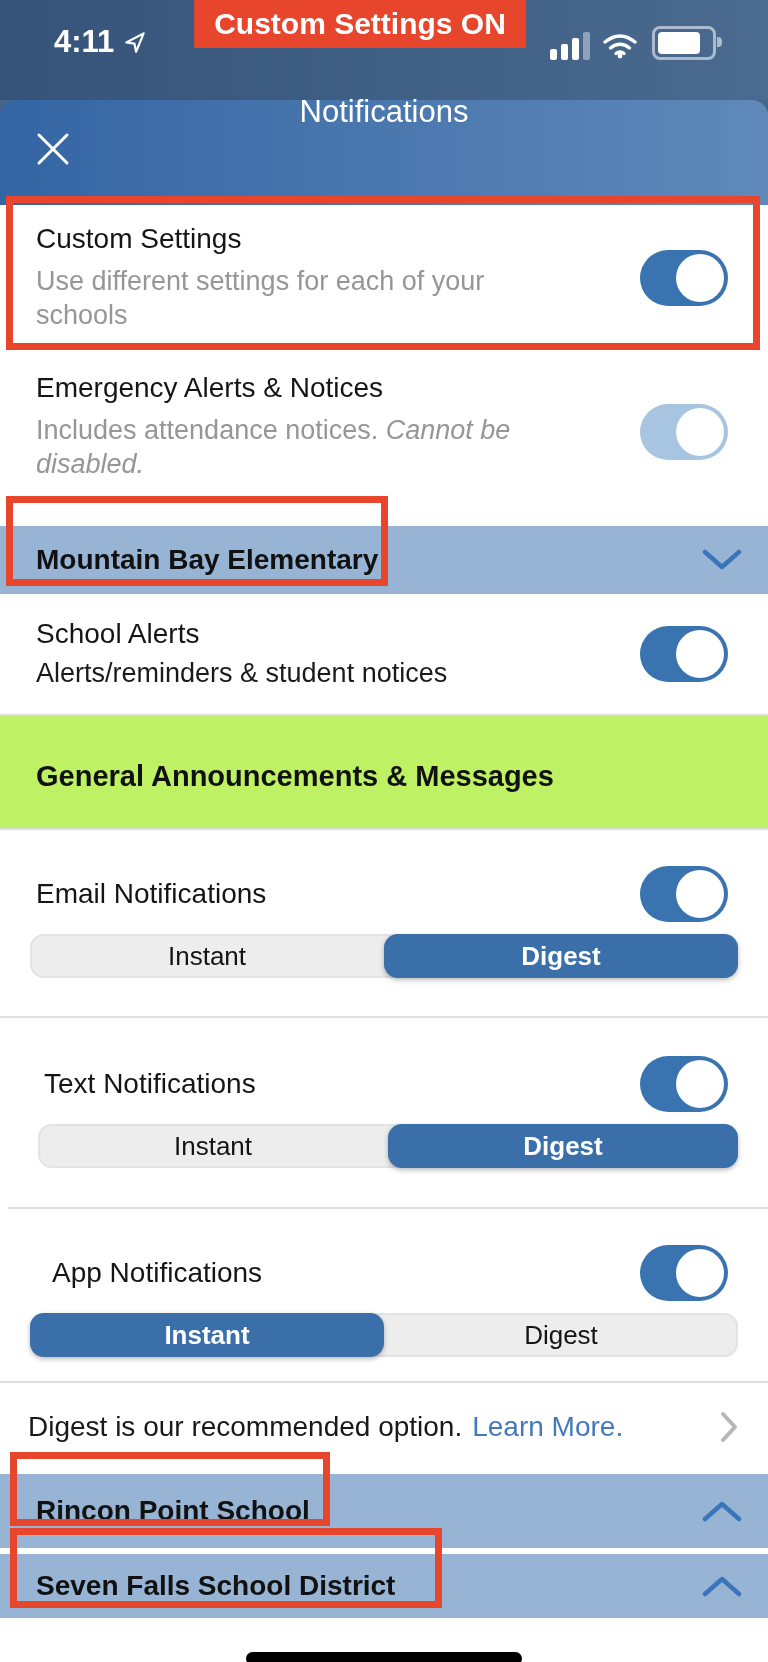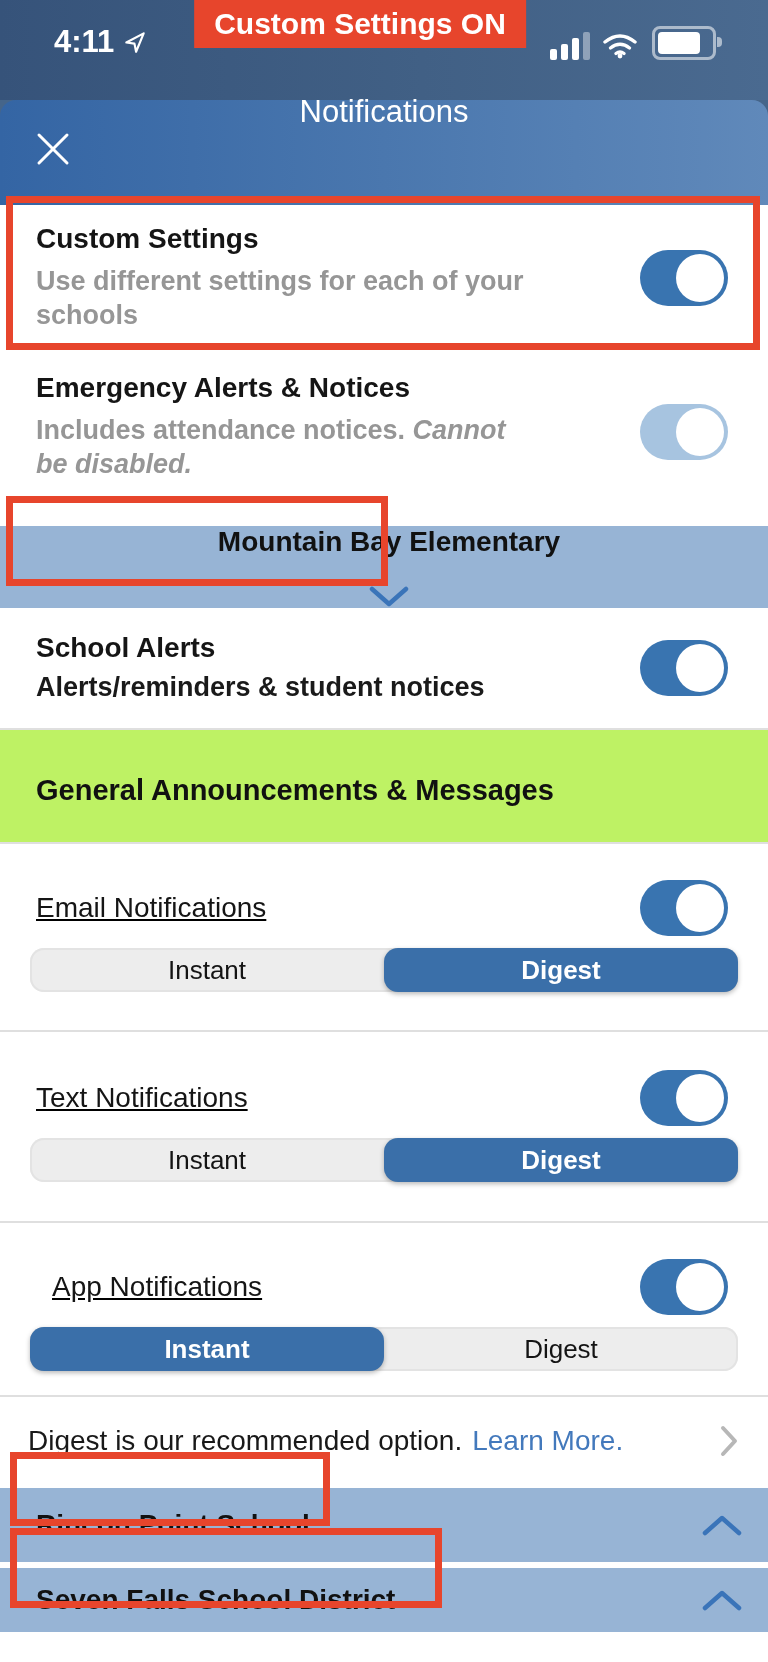--- a/index.html
+++ b/index.html
@@ -20,47 +20,47 @@
   .battery::before{content:'';position:absolute;left:3px;top:3px;bottom:3px;width:72%;background:#fff;border-radius:4px;}
   .battery::after{content:'';position:absolute;right:-9px;top:8px;width:5px;height:10px;background:rgba(255,255,255,.55);border-radius:0 4px 4px 0;}
   
   .header-wrap{background:#45658a;}
   .header{position:relative;height:105px;border-radius:16px 16px 0 0;
     background:linear-gradient(90deg,#3465a4 0%,#4a77ae 50%,#6089ba 100%);
     display:flex;align-items:flex-start;justify-content:center;}
   .header-title{color:#fff;font-size:31px;margin-top:-6px;}
   .close-btn{position:absolute;left:34px;top:30px;width:38px;height:38px;cursor:pointer;}
   
-  .item-row{background:#fff;display:flex;align-items:center;justify-content:space-between;padding:0 40px 0 36px;font-weight:bold;}
+  .item-row{background:#fff;display:flex;align-items:center;justify-content:space-between;padding:0 40px 0 36px;}
   .row-title{font-size:28px;color:#151515;margin-bottom:9px;}
   .row-sub{font-size:27px;line-height:34px;color:#969696;max-width:490px;}
   .row-sub.dark{color:#1a1a1a;}
   .custom{height:145px;}
   .emergency{height:154px;align-items:flex-start;padding-top:22px;}
   .alerts{height:120px;border-bottom:2px solid #dfdfdf;}
   
   .toggle{flex:none;width:88px;height:56px;border-radius:28px;background:#3974b0;position:relative;cursor:pointer;}
   .toggle::after{content:'';position:absolute;top:4px;right:4px;width:48px;height:48px;border-radius:50%;background:#fff;}
   .toggle.disabled{background:#a7c4e0;}
   
   .schoolbar{background:#97b4d5;display:flex;align-items:center;justify-content:space-between;
     padding:0 26px 0 36px;cursor:pointer;}
   .schoolbar .name{font-size:28px;font-weight:bold;color:#111;}
-  .bar-mountain{height:82px;flex-direction:column;}
+  .bar-mountain{height:68px;}
   .bar-rincon{height:74px;}
   .bar-seven{height:64px;}
   .whitegap{background:#fff;}
   
   .heading-row{height:114px;padding:44px 36px 0;box-sizing:border-box;border-bottom:2px solid #dfdfdf;background:#bef264;}
   .heading-row h2{margin:0;font-size:29px;color:#111;}
   
   .nrow{background:#fff;border-bottom:2px solid #dfdfdf;box-sizing:border-box;}
-  .nrow .n-top{height:80px;display:flex;align-items:center;justify-content:space-between;padding:0 40px 0 36px;text-decoration:underline;}
+  .nrow .n-top{height:80px;display:flex;align-items:center;justify-content:space-between;padding:0 40px 0 36px;}
   .nrow.email{height:188px;padding-top:24px;}
-  .nrow.text{height:191px;padding-top:26px;}
+  .nrow.text{height:191px;padding-top:26px;margin-left:8px;}
   .nrow.app{height:174px;padding-top:24px;}
   .seg{height:44px;margin:0 30px;background:#ededed;border-radius:14px;display:flex;box-shadow:inset 0 0 0 2px #e3e3e3;}
   .seg-opt{flex:1;display:flex;align-items:center;justify-content:center;font-size:26px;color:#141414;border-radius:14px;cursor:pointer;}
   .seg-opt.sel{background:#3a6fa9;color:#fff;font-weight:bold;box-shadow:0 2px 5px rgba(0,0,0,.28);}
   
   .recommend{height:87px;display:flex;align-items:center;padding:0 30px 0 28px;background:#fff;font-size:28px;color:#191919;}
   .recommend .link{color:#4379bc;margin-left:10px;cursor:pointer;}
   .recommend .chev{margin-left:auto;}
   
   .bottom{height:62px;background:#fff;}

